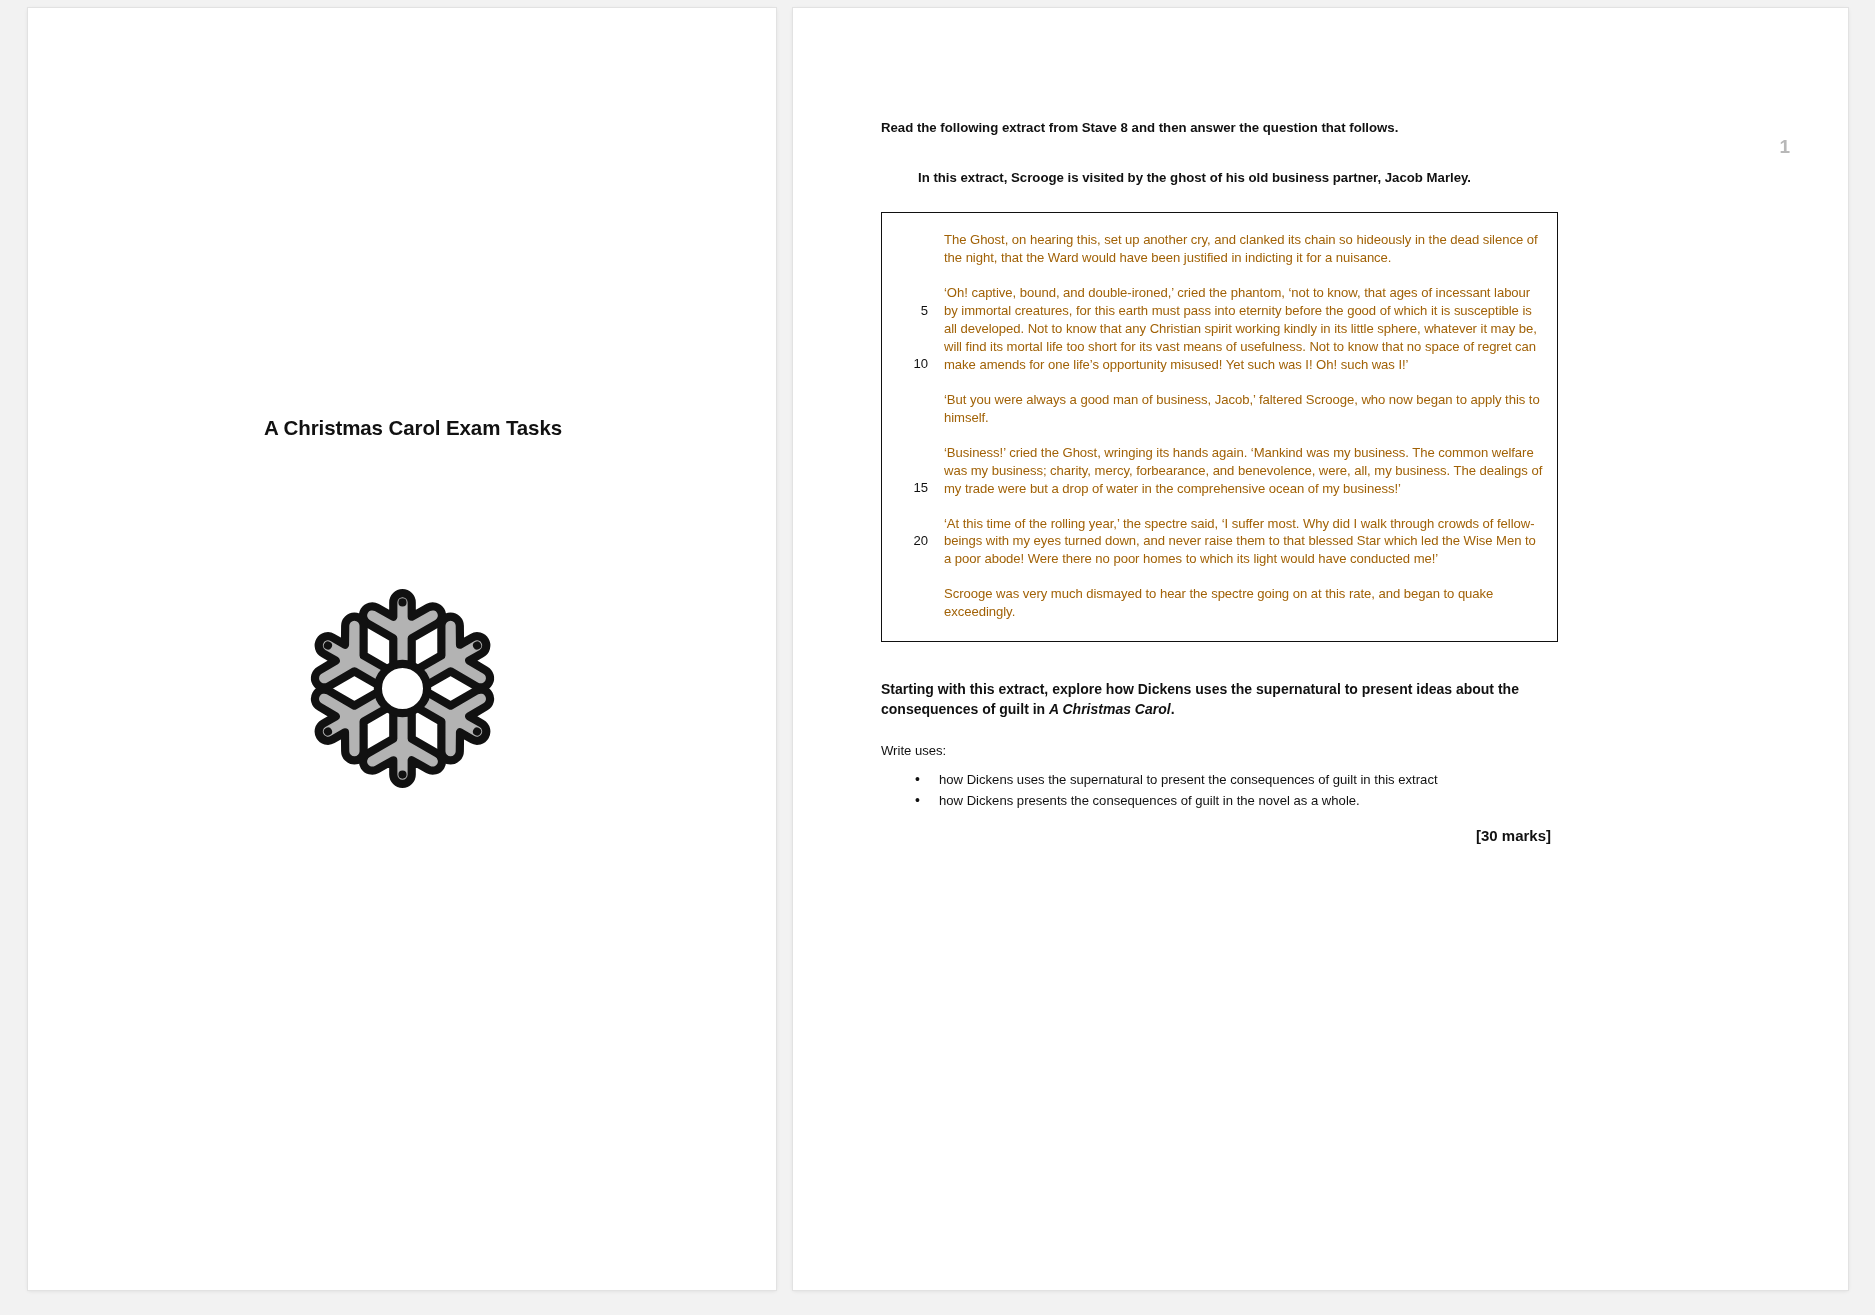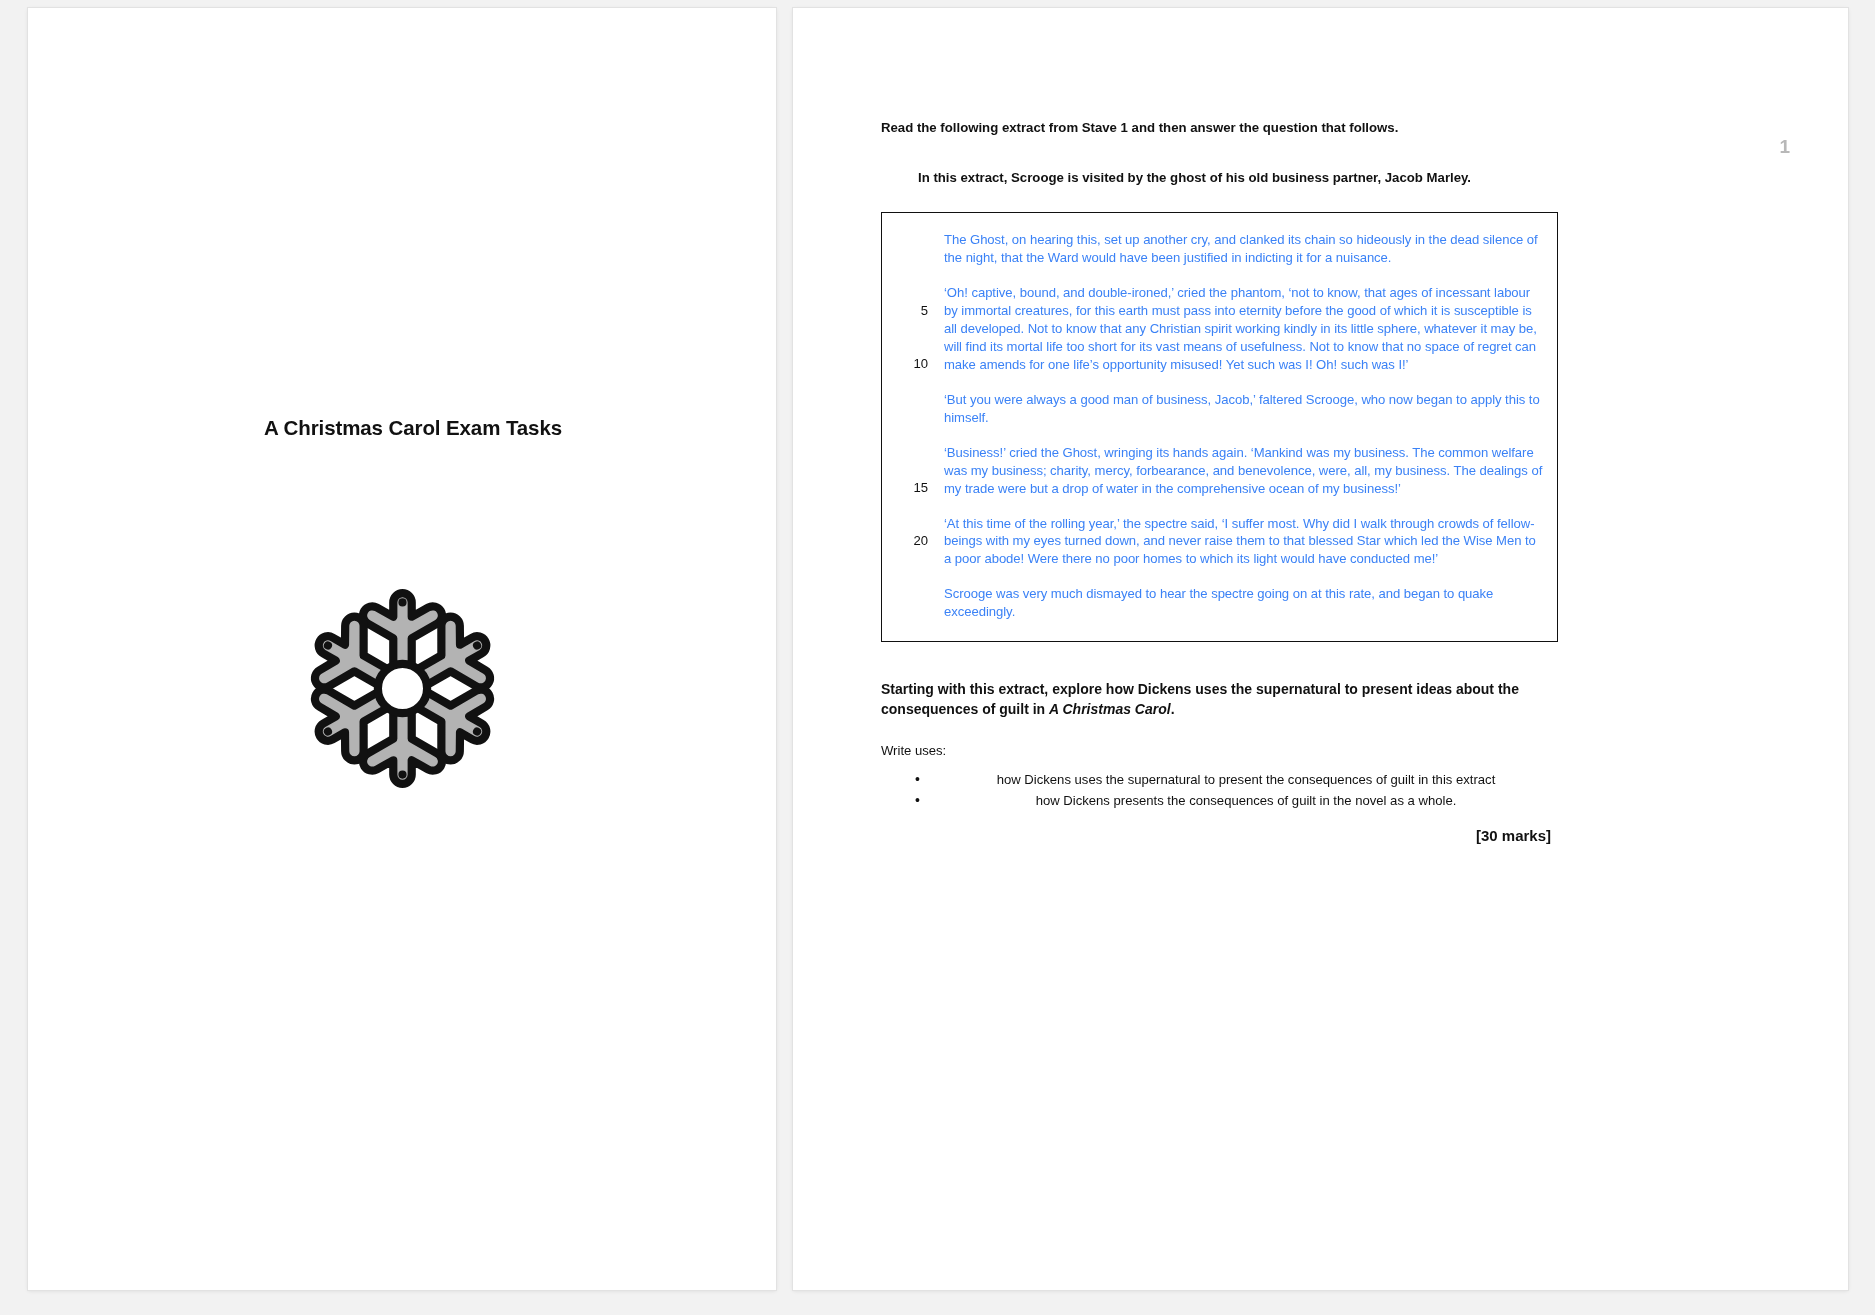--- a/index.html
+++ b/index.html
@@ -131,21 +131,21 @@
     display: block;
   }
 
   .gutter .num-row-1 { margin-top: 0; }
   .gutter .num-row-2 { margin-top: 17.5px; }
   .gutter .num-row-3 { margin-top: 35px; }
 
   .extract-text {
     flex: 1;
     font-size: 13.1px;
-    color: #3b82f6;
+    color: #a16207;
     line-height: 1.37;
     letter-spacing: -0.05px;
   }
 
   
   .question {
     margin-top: 38px;
     font-size: 14px;
     font-weight: bold;
     color: #111111;
@@ -160,21 +160,20 @@
   .write-about {
     margin-top: 23px;
     font-size: 13.1px;
     color: #111111;
   }
 
   ul.bullets {
     margin: 13px 0 0 0;
     padding-left: 34px;
     list-style: none;
-    text-align: center;
   }
 
   ul.bullets li {
     position: relative;
     font-size: 13.1px;
     color: #111111;
     line-height: 1.42;
     padding-left: 24px;
     margin-bottom: 2px;
   }
@@ -240,21 +239,21 @@
     </div>
 
   </div>
 
   <div class="page page-right">
 
     <div class="page-number">1</div>
 
     <div class="exam-content">
 
-      <div class="lead-line">Read the following extract from Stave 1 and then answer the question that follows.</div>
+      <div class="lead-line">Read the following extract from Stave 8 and then answer the question that follows.</div>
 
       <div class="lead-line second">In this extract, Scrooge is visited by the ghost of his old business partner, Jacob Marley.</div>
 
       <div class="extract-box">
 
         <div class="extract-para">
           <div class="gutter"></div>
           <div class="extract-text">The Ghost, on hearing this, set up another cry, and clanked its chain so hideously in the dead silence of the night, that the Ward would have been justified in indicting it for a nuisance.</div>
         </div>
 

